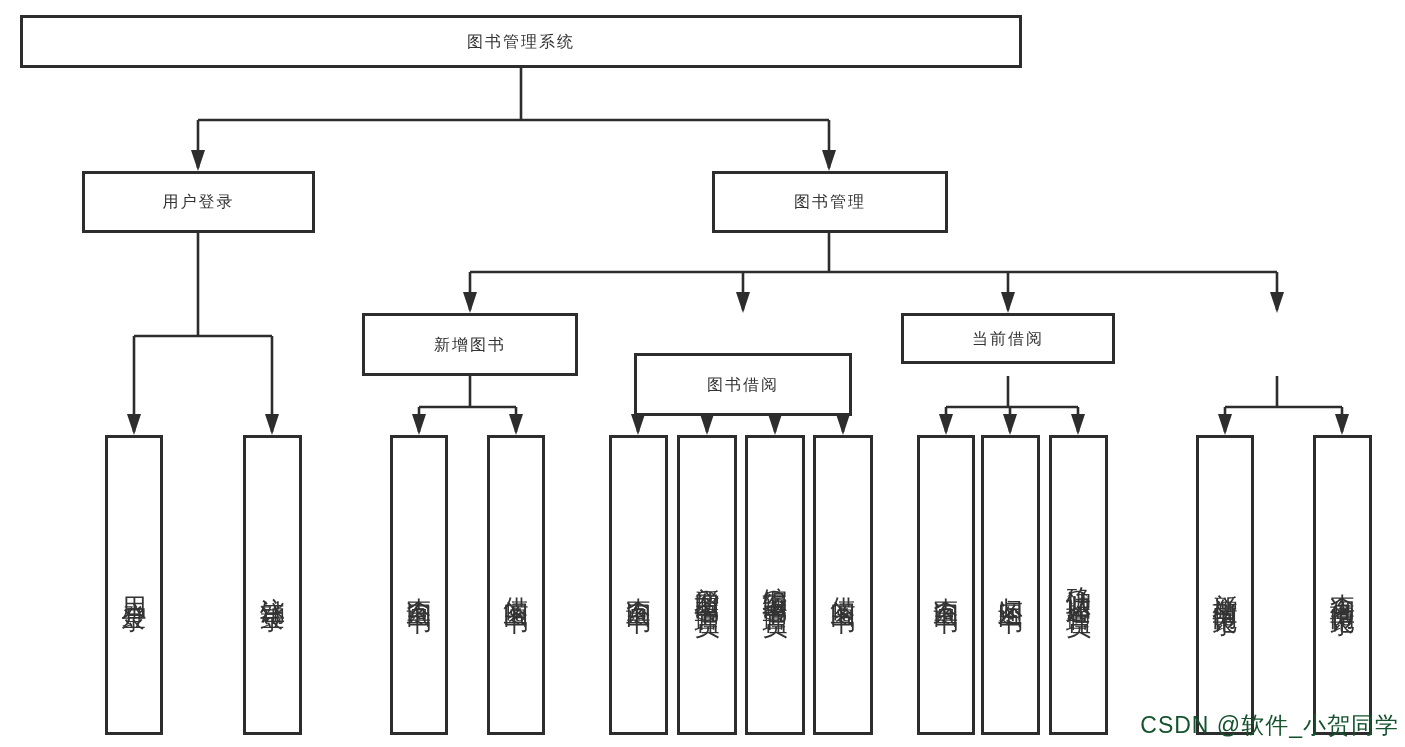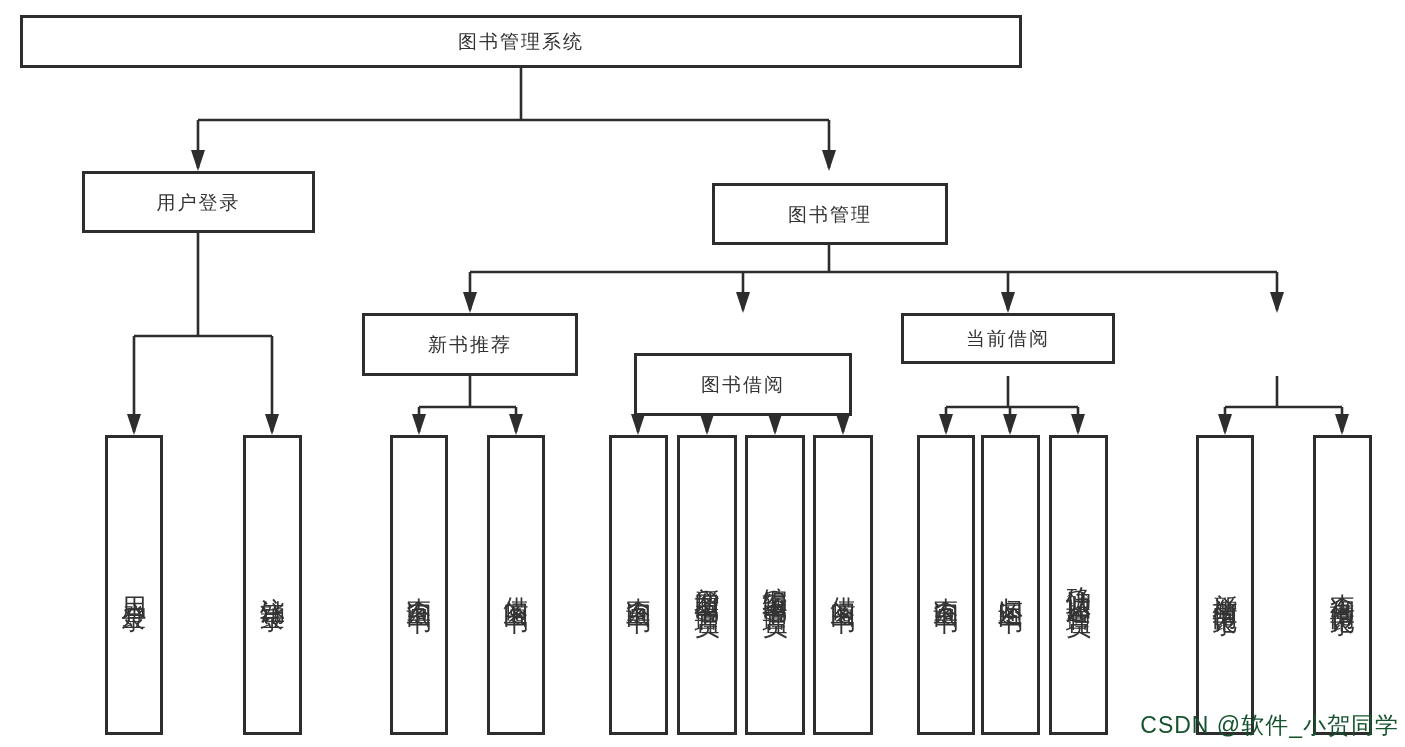--- a/index.html
+++ b/index.html
@@ -25,21 +25,21 @@
   }
   .node {
     position: absolute;
     box-sizing: border-box;
     border: 3px solid #2d2d2d;
     background: #ffffff;
     display: flex;
     align-items: center;
     justify-content: center;
     color: #333333;
-    font-size: 19px;
+    font-size: 16px;
     letter-spacing: 2px;
     text-align: center;
     line-height: 1;
     z-index: 2;
   }
   .node.leaf {
     writing-mode: vertical-rl;
     text-orientation: mixed;
     font-size: 25px;
     letter-spacing: 4px;
@@ -79,23 +79,23 @@
       <path d="M412 414 L426 414 L419 435 Z M509 414 L523 414 L516 435 Z"></path>
       <path d="M631 414 L645 414 L638 435 Z M700 414 L714 414 L707 435 Z M768 414 L782 414 L775 435 Z M836 414 L850 414 L843 435 Z"></path>
       <path d="M939 414 L953 414 L946 435 Z M1003 414 L1017 414 L1010 435 Z M1071 414 L1085 414 L1078 435 Z"></path>
       <path d="M1218 414 L1232 414 L1225 435 Z M1335 414 L1349 414 L1342 435 Z"></path>
     </g>
   </svg>
 
   <div class="node" style="left:20px; top:15px; width:1002px; height:53px;">图书管理系统</div>
 
   <div class="node" style="left:82px; top:171px; width:233px; height:62px;">用户登录</div>
-  <div class="node" style="left:712px; top:171px; width:236px; height:62px;margin-top:12px;">图书管理</div>
+  <div class="node" style="left:712px; top:171px; width:236px; height:62px;">图书管理</div>
 
-  <div class="node" style="left:362px; top:313px; width:216px; height:63px;">新书推荐</div>
+  <div class="node" style="left:362px; top:313px; width:216px; height:63px;">新增图书</div>
   <div class="node" style="left:634px; top:313px; width:218px; height:63px;margin-top:40px;">图书借阅</div>
   <div class="node" style="left:901px; top:313px; width:214px; height:51px;">当前借阅</div>
 
   <div class="node leaf" style="left:105px; top:435px; width:58px; height:300px;">用户登录</div>
   <div class="node leaf" style="left:243px; top:435px; width:59px; height:300px;">注销登录</div>
 
   <div class="node leaf" style="left:390px; top:435px; width:58px; height:300px;">查询图书</div>
   <div class="node leaf" style="left:487px; top:435px; width:58px; height:300px;">借阅图书</div>
 
   <div class="node leaf" style="left:609px; top:435px; width:59px; height:300px;">查询图书</div>

